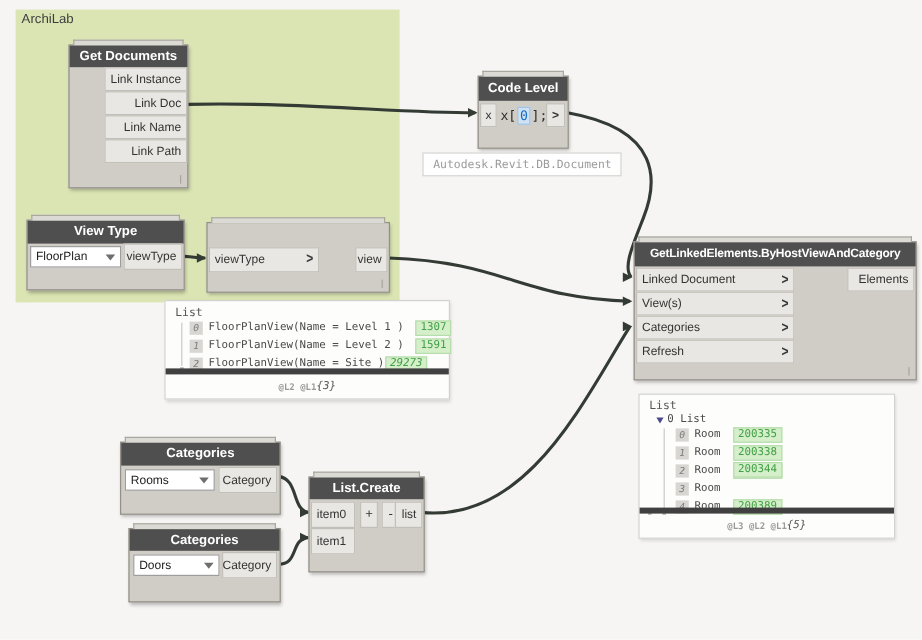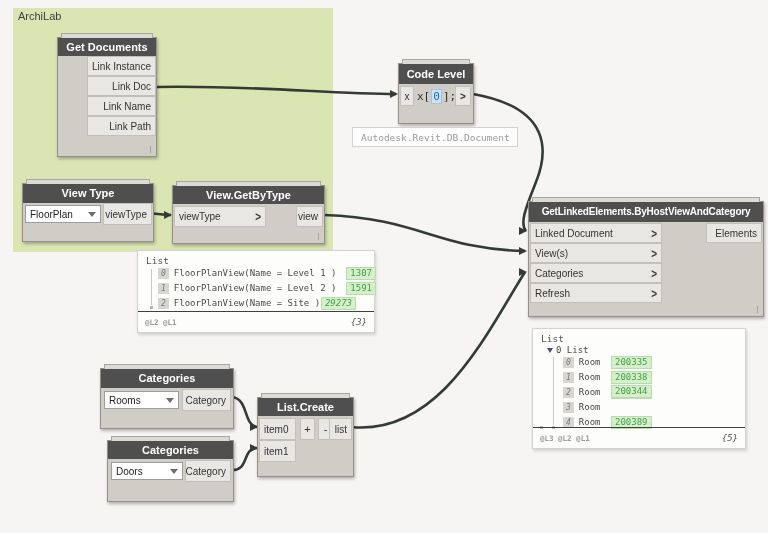--- a/index.html
+++ b/index.html
@@ -35,22 +35,22 @@
        box-shadow:1px 2px 3px rgba(0,0,0,.15);font-family:"DejaVu Sans Mono",monospace;
        font-size:9px;color:#4a4a4a;box-sizing:border-box;}
   .bub-title{position:absolute;font-size:9.5px;color:#555;}
   .tree-line{position:absolute;width:1px;background:#c9c9c6;}
   .tree-dot{position:absolute;width:3px;height:3px;background:#b5b5b2;}
   .brow{position:absolute;display:flex;align-items:center;height:12px;white-space:nowrap;}
   .idx{background:#d8d6d2;color:#7c7c7c;font-style:italic;font-size:8px;padding:0 3px;
        margin-right:5px;line-height:11px;}
   .gbadge{background:#d5efcb;color:#43a047;border:1px solid #b6ddac;font-size:9px;
        padding:0 3px;line-height:11px;}
-  .bfoot{position:absolute;left:0;right:0;bottom:0;border-top:1px solid #404040;
-       display:flex;align-items:center;justify-content:space-between;padding:0 7px;}
+  .bfoot{position:absolute;left:0;right:0;bottom:0;border-top:5px solid #404040;
+       display:flex;align-items:center;justify-content:center;padding:0 7px;}
   .lacing{font-size:7.5px;font-weight:bold;color:#9a9a98;}
   .count{font-size:9px;font-style:italic;color:#555;}
   .filler-tick{position:absolute;right:5px;bottom:3px;width:1px;height:7px;background:#a7a49d;}
   .sub-tri{width:0;height:0;border-left:3.5px solid transparent;border-right:3.5px solid transparent;
        border-top:5px solid #4a4a8a;margin-right:3px;}
 </style>
 </head>
 <body>
 
 <div class="stage">
@@ -128,21 +128,20 @@
     <div class="dd" style="left:2px;top:21px;width:76px;height:18px;">
       <span>FloorPlan</span>
       <span class="dd-arrow"></span>
     </div>
     <div class="port out" style="left:80px;top:19px;width:49px;height:22px;">
       <span>viewType</span>
       </div>
   </div>
 
   <div class="node" style="left:172px;top:185px;width:151px;height:57px;">
-    <div class="hdr" style="height:18px;line-height:18px;">View.GetByType</div>
     <div class="port" style="left:1px;top:20px;width:92px;height:21px;">
       <span>viewType</span>
       <span class="chev">&gt;</span>
     </div>
     <div class="port out" style="left:123px;top:20px;width:27px;height:21px;">
       <span>view</span>
       </div>
     <div class="filler-tick"></div>
   </div>
 

